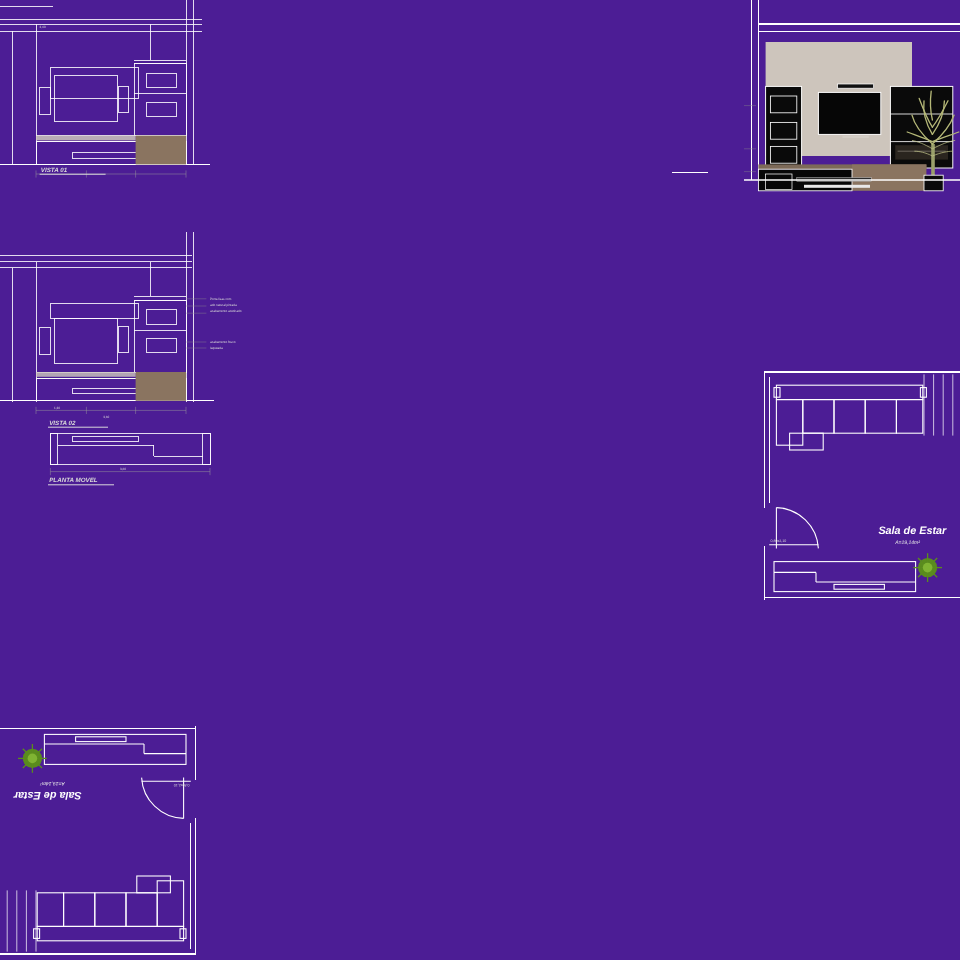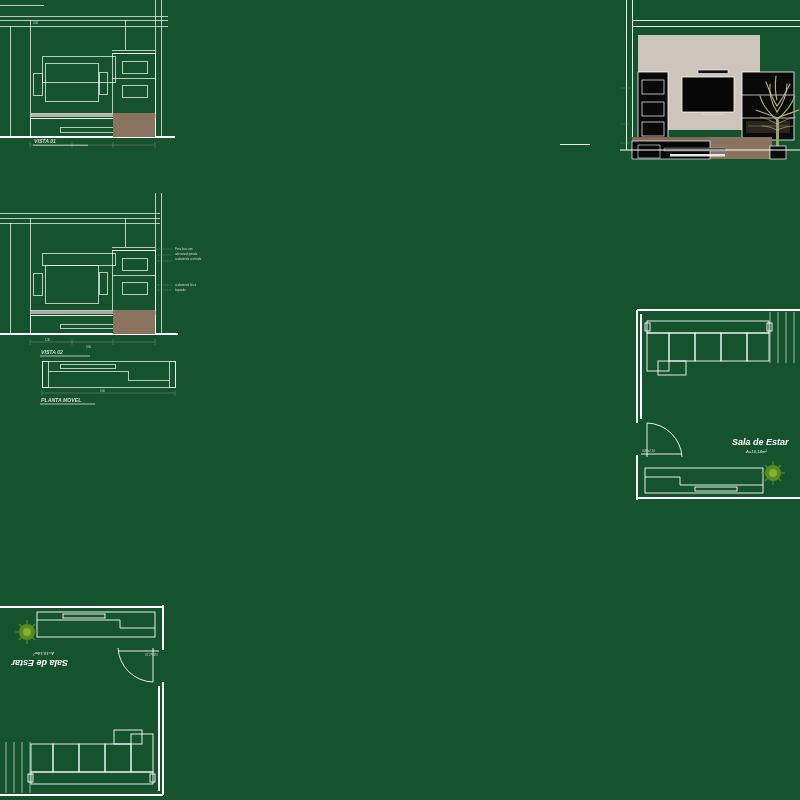--- a/index.html
+++ b/index.html
@@ -1,19 +1,19 @@
 <!DOCTYPE html>
 <html><head>
 <meta charset="utf-8">
 <title>CAD Drawing</title>
 <style>
   html,body{margin:0;padding:0;background:#000;}
   body{width:800px;height:800px;overflow:hidden;
        font-family:"Liberation Sans",sans-serif;color:#fff;}
-  #sheet{position:relative;width:800px;height:800px;background:#14532d;}
+  #sheet{position:relative;width:800px;height:800px;background:#4c1d95;}
   .vp{position:absolute;}
   svg{display:block;overflow:visible;}
   .cadtxt{fill:#d8d8d8;font-family:"Liberation Sans",sans-serif;}
   .tiny{font-size:2.6px;}
   .tiny2{font-size:3px;}
   .ttl{font-size:5.2px;font-weight:bold;font-style:italic;}
   .room{font-size:9px;font-weight:bold;font-style:italic;fill:#ffffff;}
   .roomsub{font-size:4.2px;font-style:italic;fill:#e8e8e8;}
 </style>
 </head>

